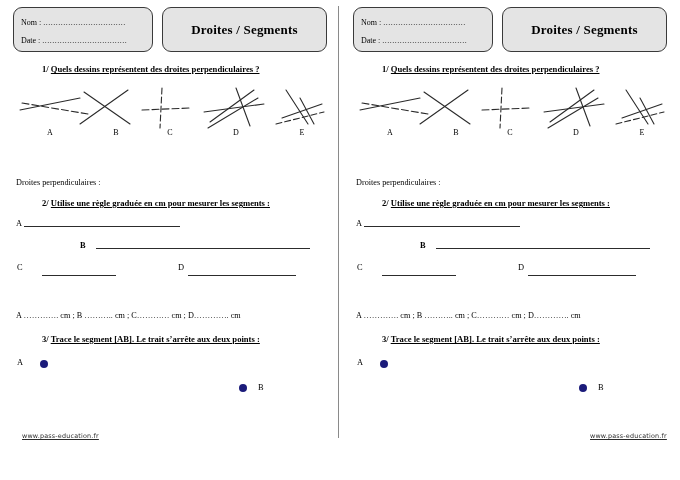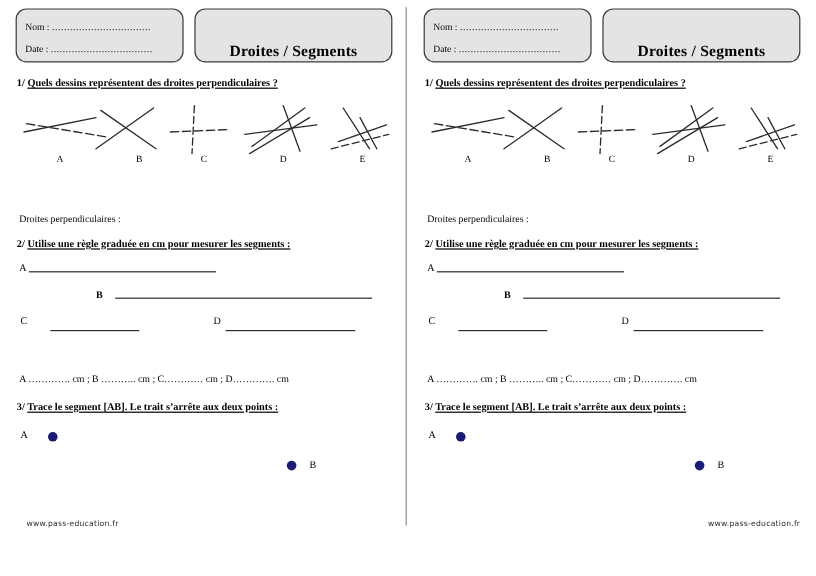--- a/index.html
+++ b/index.html
@@ -50,41 +50,42 @@
     left: 13px;
     width: 140px;
     height: 45px;
     padding: 6px 0 0 7px;
   }
   .hdr-title {
     left: 162px;
     width: 165px;
     height: 45px;
     display: flex;
-    align-items: flex-end;
+    align-items: center;
     justify-content: center;
   }
   .hdr-title span {
     font-size: 13px;
     font-weight: bold;
     letter-spacing: .2px;
   }
   .idline {
     font-size: 8px;
     line-height: 18px;
     white-space: nowrap;
   }
   .dots-fill { letter-spacing: .5px; }
 
   
   .qnum {
     position: absolute;
     font-size: 8.6px;
     font-weight: bold;
     white-space: nowrap;
+    margin-left: 28px;
   }
   .qnum .u { text-decoration: underline; }
 
   .plain {
     position: absolute;
     font-size: 8.2px;
     white-space: nowrap;
   }
 
   
@@ -128,20 +129,21 @@
     font-size: 8.4px;
   }
 
   .footer {
     position: absolute;
     font-family: "DejaVu Sans", sans-serif;
     font-size: 6.4px;
     color: #2b2b2b;
     letter-spacing: .2px;
     white-space: nowrap;
+    text-decoration: underline;
   }
 </style>
 </head>
 <body>
 
 <div class="page">
 
   <div class="divider"></div>
 
   <div class="panel panel-left">

